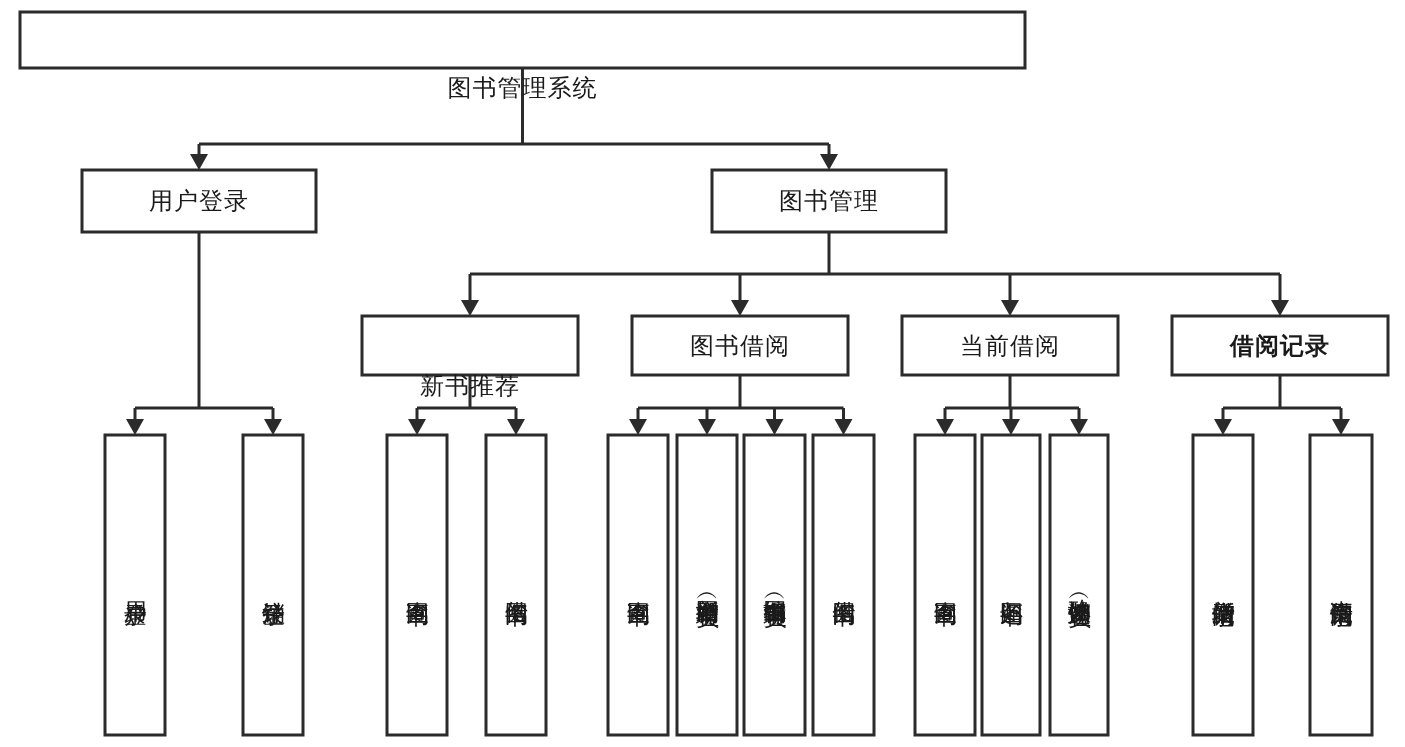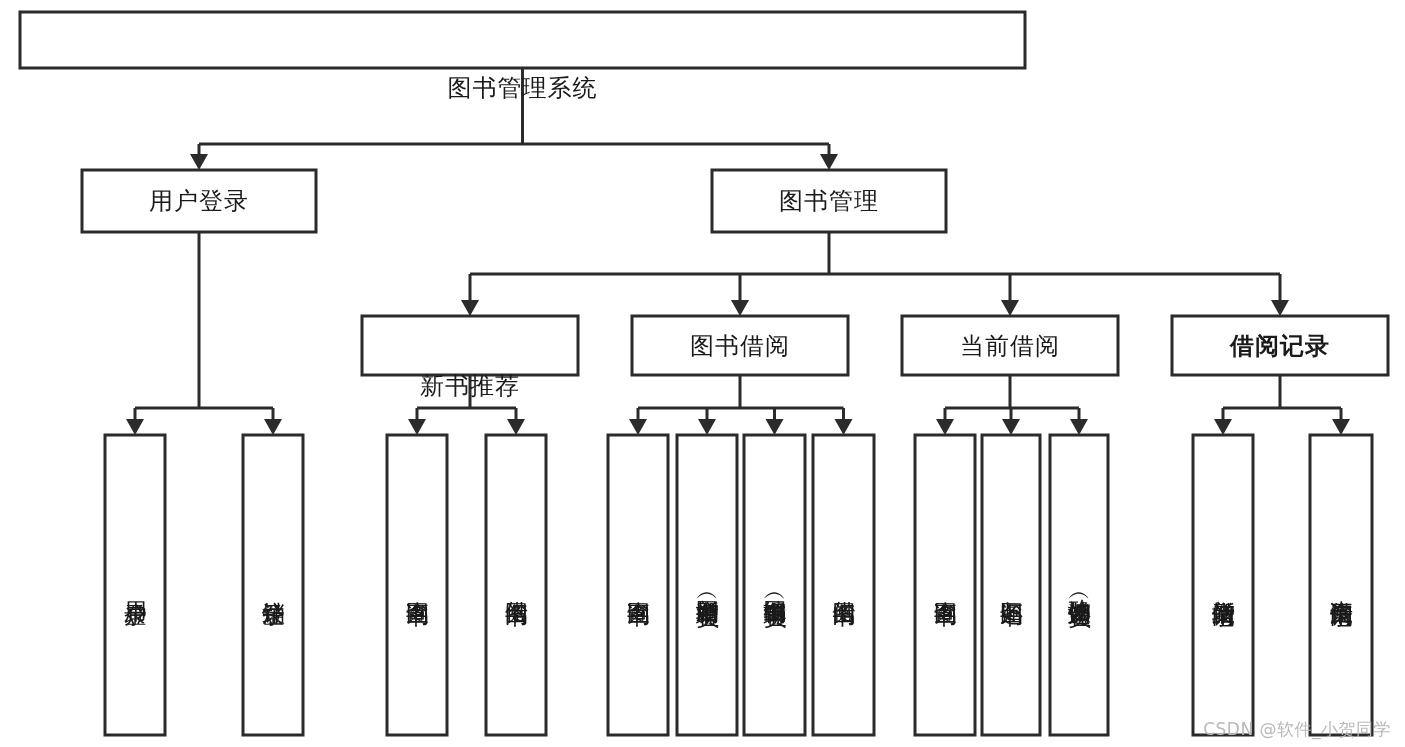--- a/index.html
+++ b/index.html
@@ -180,14 +180,13 @@
       <div class="vlabel-wrap" style="left: 608px; top: 435px; width: 60px; height: 300px;">查询图书</div>
       <div class="vlabel-wrap" style="left: 677px; top: 435px; width: 60px; height: 300px;">新增图书（管理员）</div>
       <div class="vlabel-wrap" style="left: 744px; top: 435px; width: 61px; height: 300px;">编辑图书（管理员）</div>
       <div class="vlabel-wrap" style="left: 813px; top: 435px; width: 61px; height: 300px;">借阅图书</div>
       <div class="vlabel-wrap" style="left: 915px; top: 435px; width: 60px; height: 300px;">查询图书</div>
       <div class="vlabel-wrap" style="left: 982px; top: 435px; width: 58px; height: 300px;">归还图书</div>
       <div class="vlabel-wrap" style="left: 1050px; top: 435px; width: 58px; height: 300px;">确认归还（管理员）</div>
       <div class="vlabel-wrap" style="left: 1193px; top: 435px; width: 60px; height: 300px;">新增借阅记录</div>
       <div class="vlabel-wrap" style="left: 1310px; top: 435px; width: 62px; height: 300px;">查询借阅记录</div>
     </div>
-  <div id="watermark">CSDN @软件_小贺同学</div>
 </div>
 
 </body></html>

